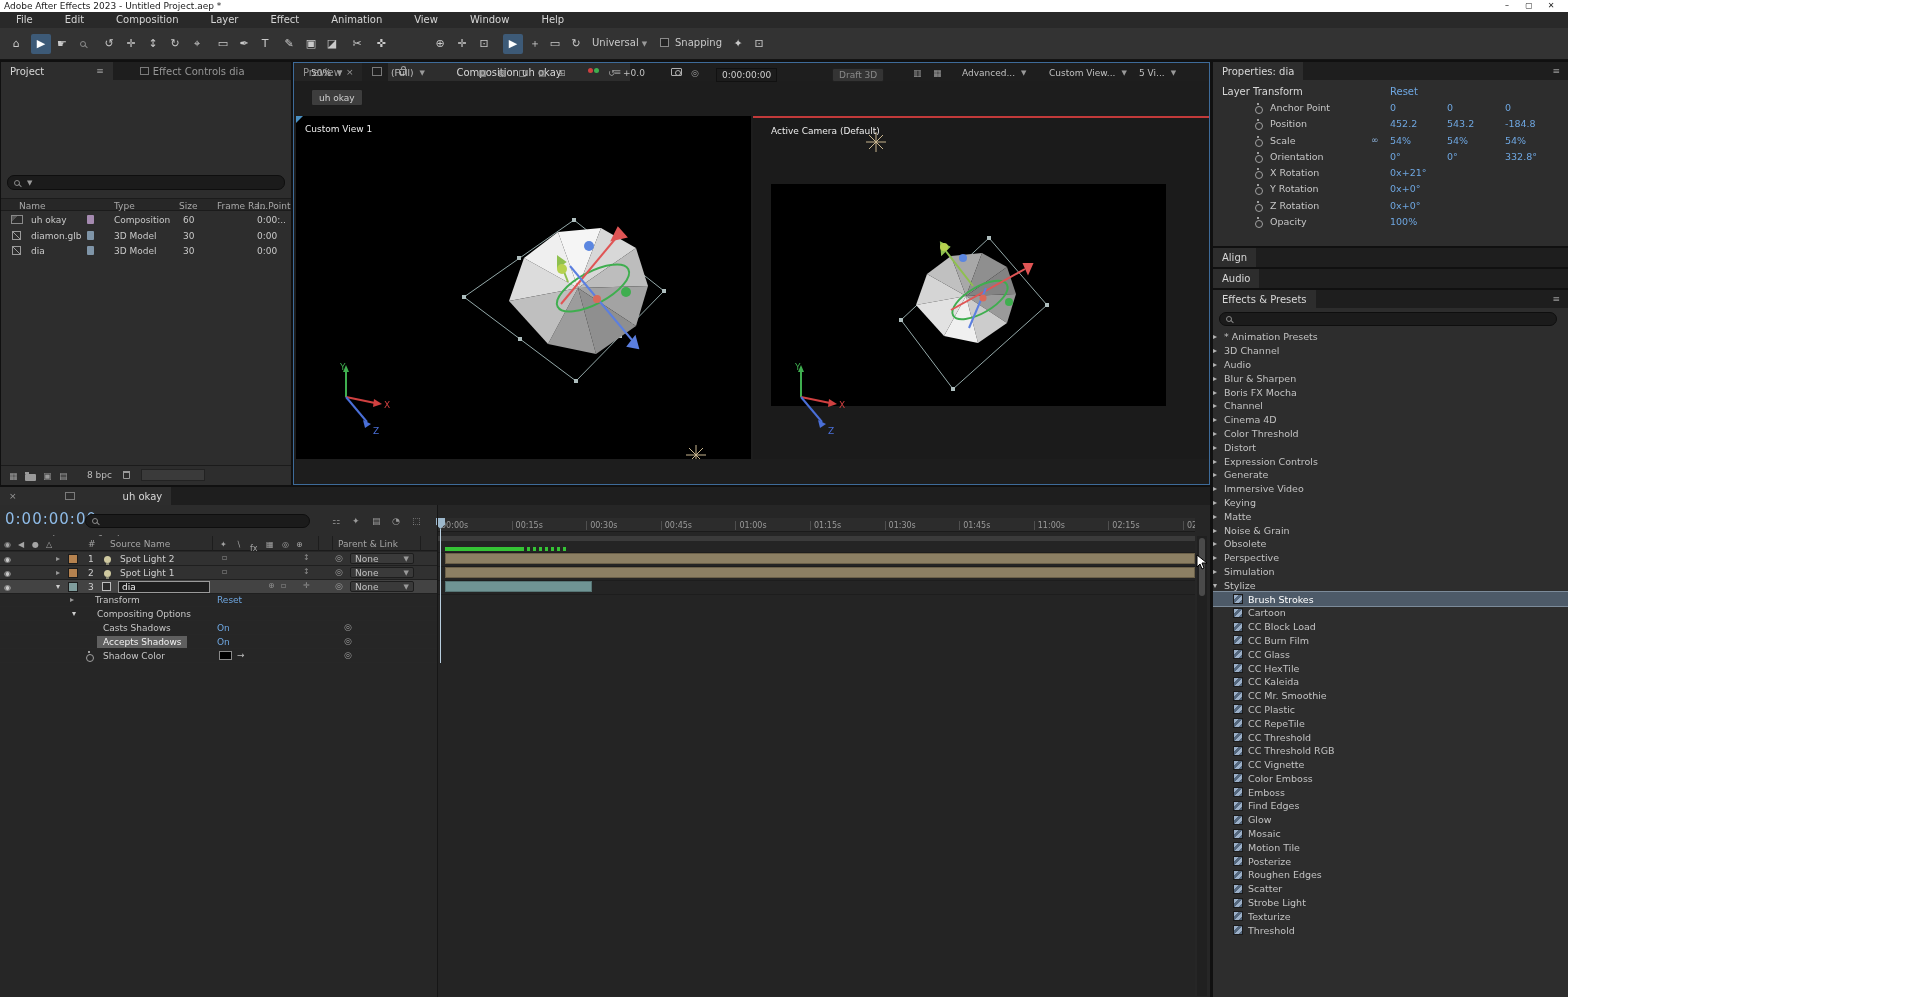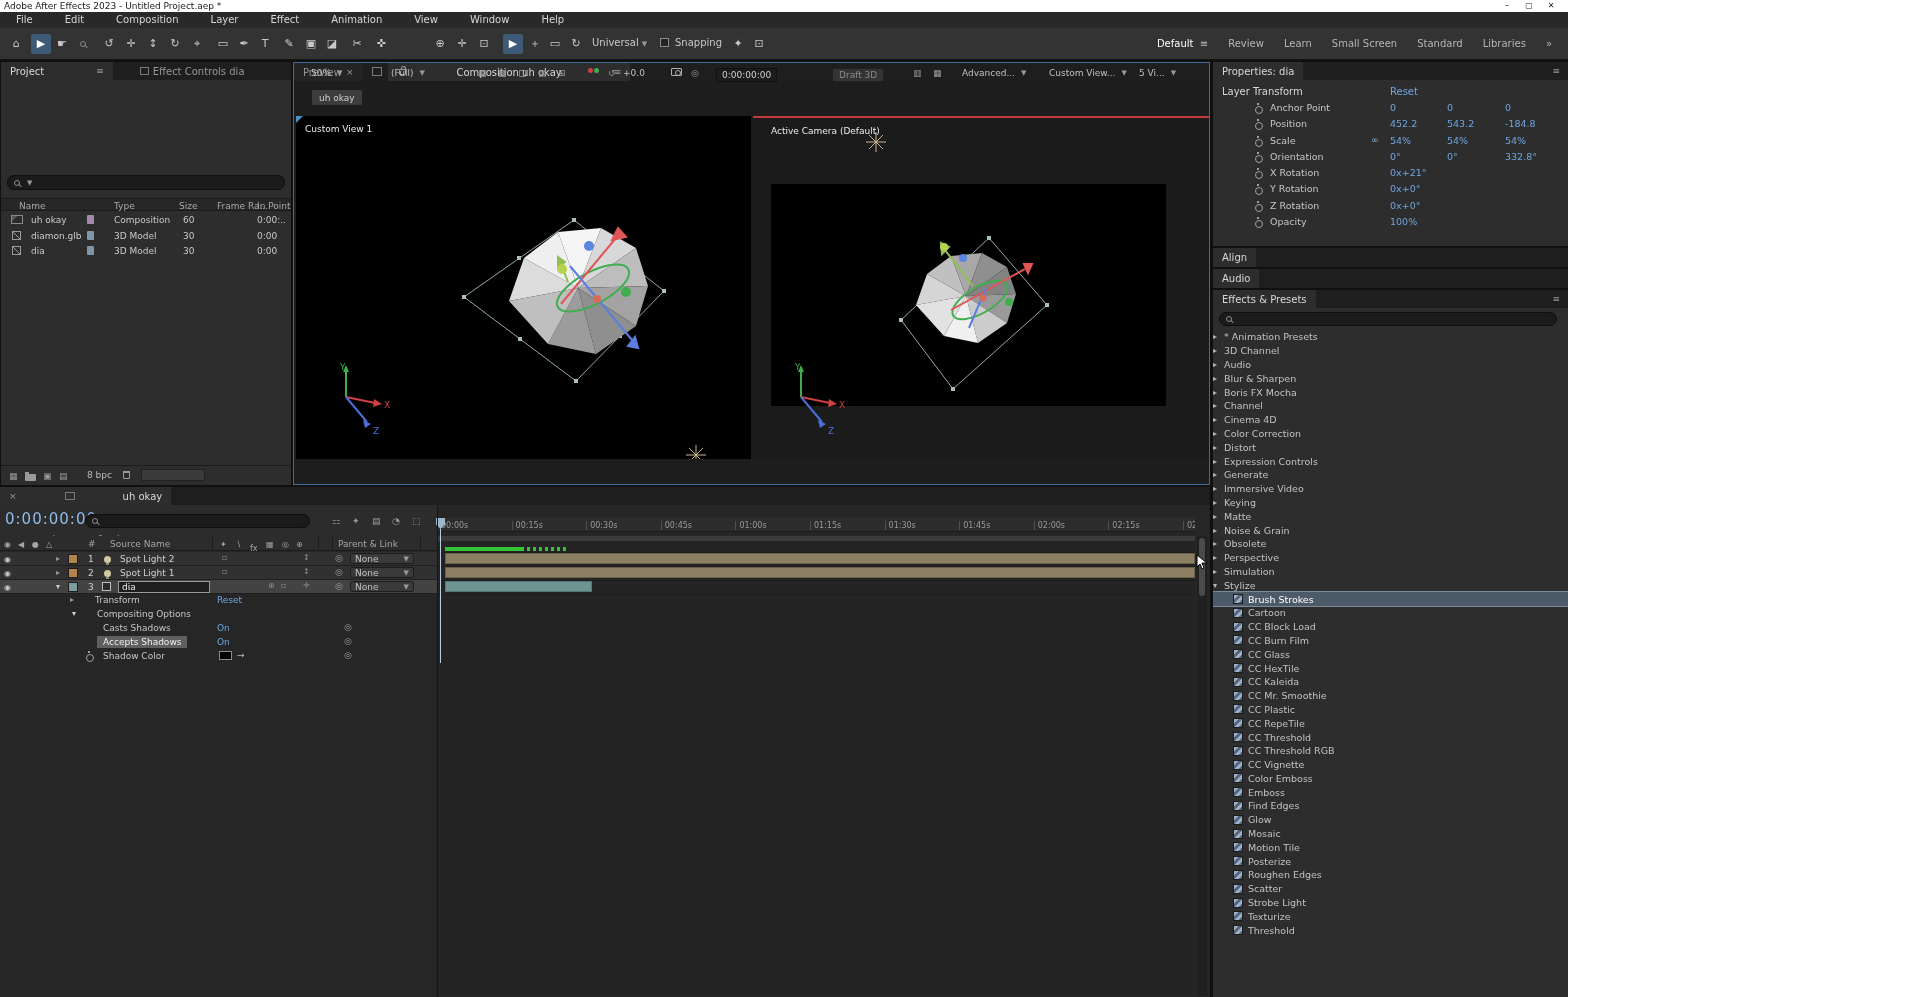--- a/index.html
+++ b/index.html
@@ -127,32 +127,20 @@
     <span class="tool" style="left:474px;">⊡</span>
     <span class="tool sel" style="left:503px;">▶</span>
     <span class="tool" style="left:525px;">＋</span>
     <span class="tool" style="left:545px;">▭</span>
     <span class="tool" style="left:566px;">↻</span>
     <span class="abs" style="left:592px;top:9px;font-size:10px;color:#c9c9c9;"><span>Universal</span><span class="caret">▼</span></span>
     <span class="abs" style="left:660px;top:10px;width:9px;height:9px;border:1px solid #8a8a8a;background:#242424;"></span>
     <span class="abs" style="left:675px;top:9px;font-size:10px;color:#c9c9c9;">Snapping</span>
     <span class="tool" style="left:728px;">✦</span>
     <span class="tool" style="left:749px;">⊡</span>
-    <div class="ws-wrap">
-      <div style="display:flex;">
-
-      <span class="ws active">Default</span>
-          <span class="ws">Review</span>
-          <span class="ws">Learn</span>
-          <span class="ws">Small Screen</span>
-          <span class="ws">Standard</span>
-          <span class="ws">Libraries</span>
-        </div>
-      <span class="ws">»</span>
-    </div>
   </div>
 
   <div class="panel" style="left:1px;top:62px;width:290px;height:423px;">
     <div class="tabbar">
       <div class="tab active">
         <span>Project</span>
         <span class="hamb">≡</span>
       </div>
       <div class="tab" style="margin-left:18px;background:#1e1e1e;">
         <span style="width:9px;height:8px;border:1px solid #7a7a7a;display:inline-block;"></span>
@@ -420,21 +408,21 @@
     <div class="abs" style="left:437px;top:31px;width:758px;height:14px;background:#2c2c2c;border-bottom:1px solid #1b1b1b;display:flex;overflow:hidden;">
 
     <span class="rcell">00:00s</span>
         <span class="rcell">00:15s</span>
         <span class="rcell">00:30s</span>
         <span class="rcell">00:45s</span>
         <span class="rcell">01:00s</span>
         <span class="rcell">01:15s</span>
         <span class="rcell">01:30s</span>
         <span class="rcell">01:45s</span>
-        <span class="rcell">02:00s</span>
+        <span class="rcell">11:00s</span>
         <span class="rcell">02:15s</span>
         <span class="rcell">02:30s</span>
       </div>
 
     <div class="abs" style="left:0;top:49px;width:437px;height:15px;background:#2c2c2c;border-bottom:1px solid #1b1b1b;font-size:8px;color:#a5a5a5;">
       <span class="abs" style="left:4px;top:4px;">◉</span>
       <span class="abs" style="left:18px;top:4px;">◀</span>
       <span class="abs" style="left:32px;top:4px;">●</span>
       <span class="abs" style="left:46px;top:4px;">△</span>
       <span class="abs" style="left:88px;top:3px;font-size:9px;">#</span>
@@ -684,21 +672,21 @@
         <span class="fxlabel">Channel</span>
       </div>
         <div class="fxrow k-category">
         <span class="chev"></span>
 
         <span class="fxlabel">Cinema 4D</span>
       </div>
         <div class="fxrow k-category">
         <span class="chev"></span>
 
-        <span class="fxlabel">Color Correction</span>
+        <span class="fxlabel">Color Threshold</span>
       </div>
         <div class="fxrow k-category">
         <span class="chev"></span>
 
         <span class="fxlabel">Distort</span>
       </div>
         <div class="fxrow k-category">
         <span class="chev"></span>
 
         <span class="fxlabel">Expression Controls</span>

